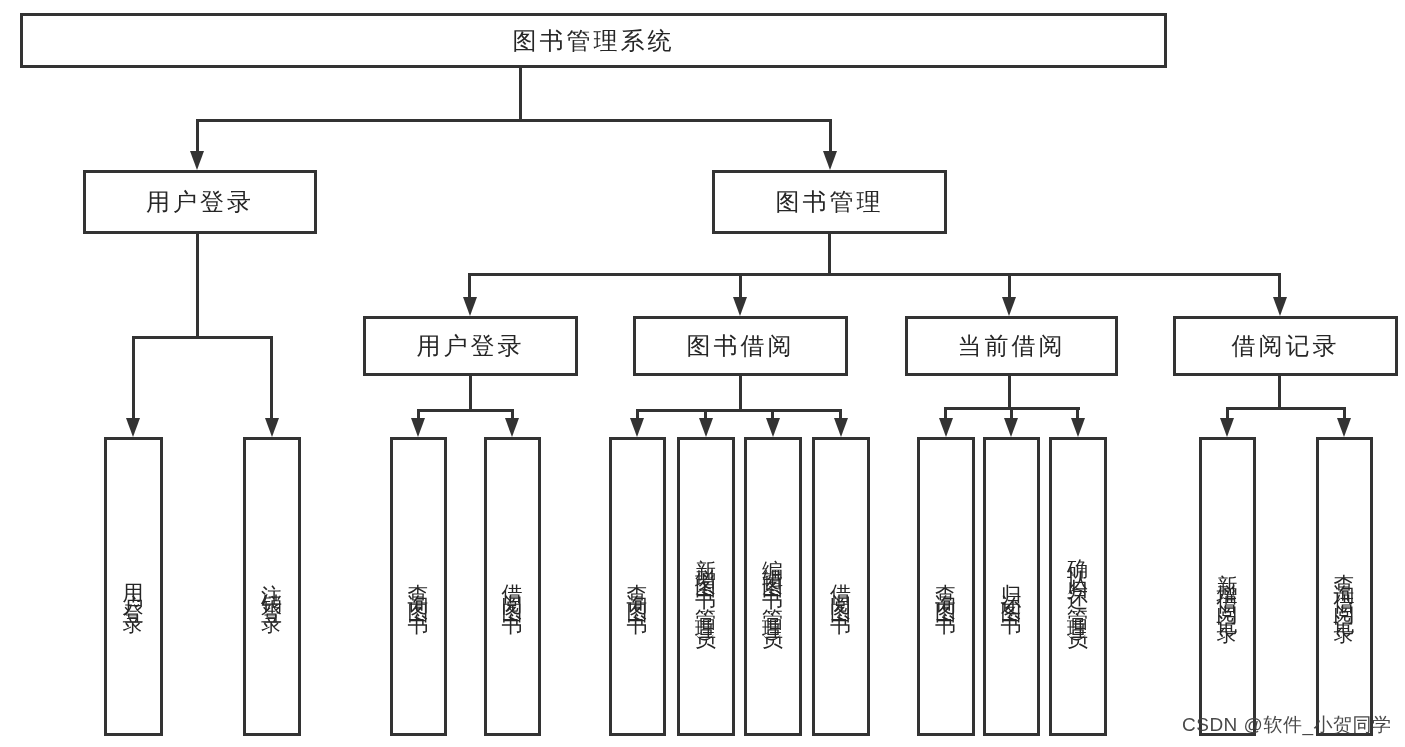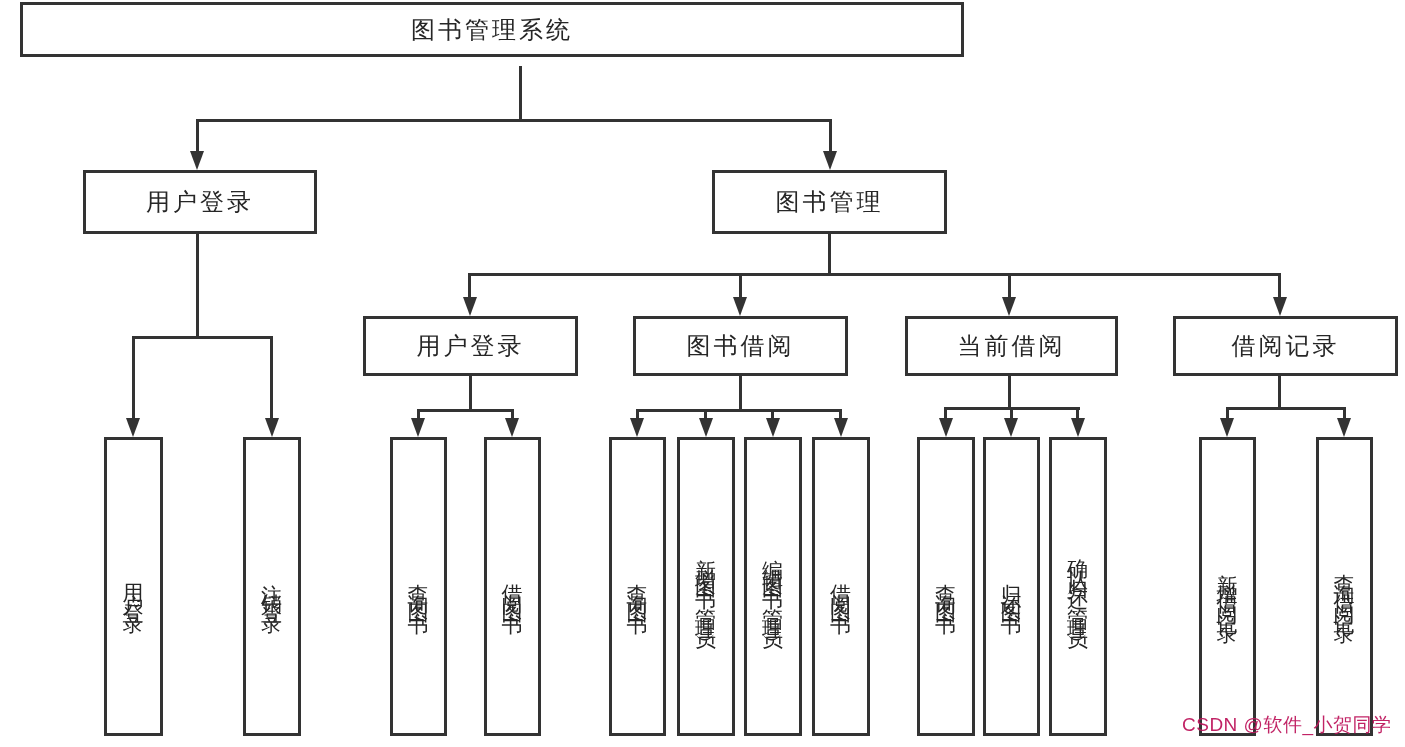--- a/index.html
+++ b/index.html
@@ -47,32 +47,32 @@
     border-left: 7px solid transparent;
     border-right: 7px solid transparent;
     border-top: 19px solid #333333;
   }
   .watermark {
     position: absolute;
     left: 1182px;
     top: 712px;
     font-size: 19px;
     letter-spacing: 0.5px;
-    color: #be185d;
+    color: #404040;
     opacity: 0.95;
     white-space: nowrap;
     z-index: 10;
   }
 </style>
 </head>
 <body>
 
 <div class="stage">
 
-  <div class="box" style="left:20px; top:2px; width:944px; height:55px;">
+  <div class="box" style="left:20px; top:13px; width:1147px; height:55px;">
     <span class="hlabel">图书管理系统</span>
   </div>
 
   <div>
     <div class="line vline" style="left:519px; top:66px; height:55px;"></div>
     <div class="line hline" style="left:196px; top:119px; width:636px;"></div>
     <div class="line vline" style="left:196px; top:119px; height:34px;"></div>
     <div class="arrow" style="left:190px; top:151px;"></div>
     <div class="line vline" style="left:829px; top:119px; height:34px;"></div>
     <div class="arrow" style="left:823px; top:151px;"></div>

